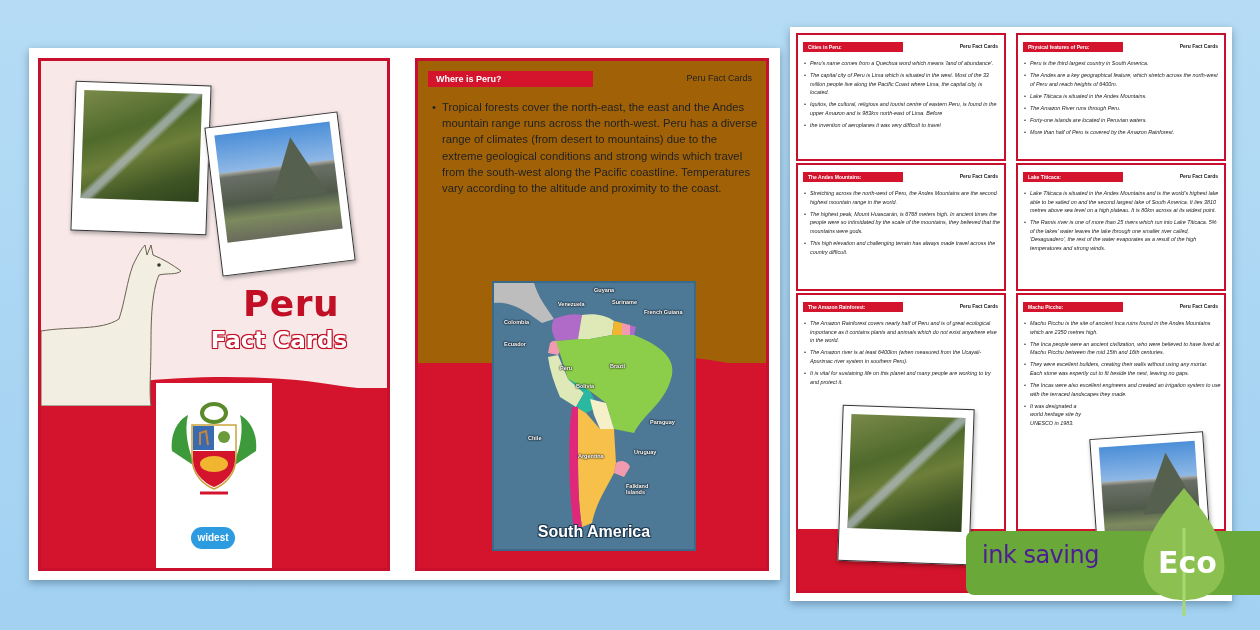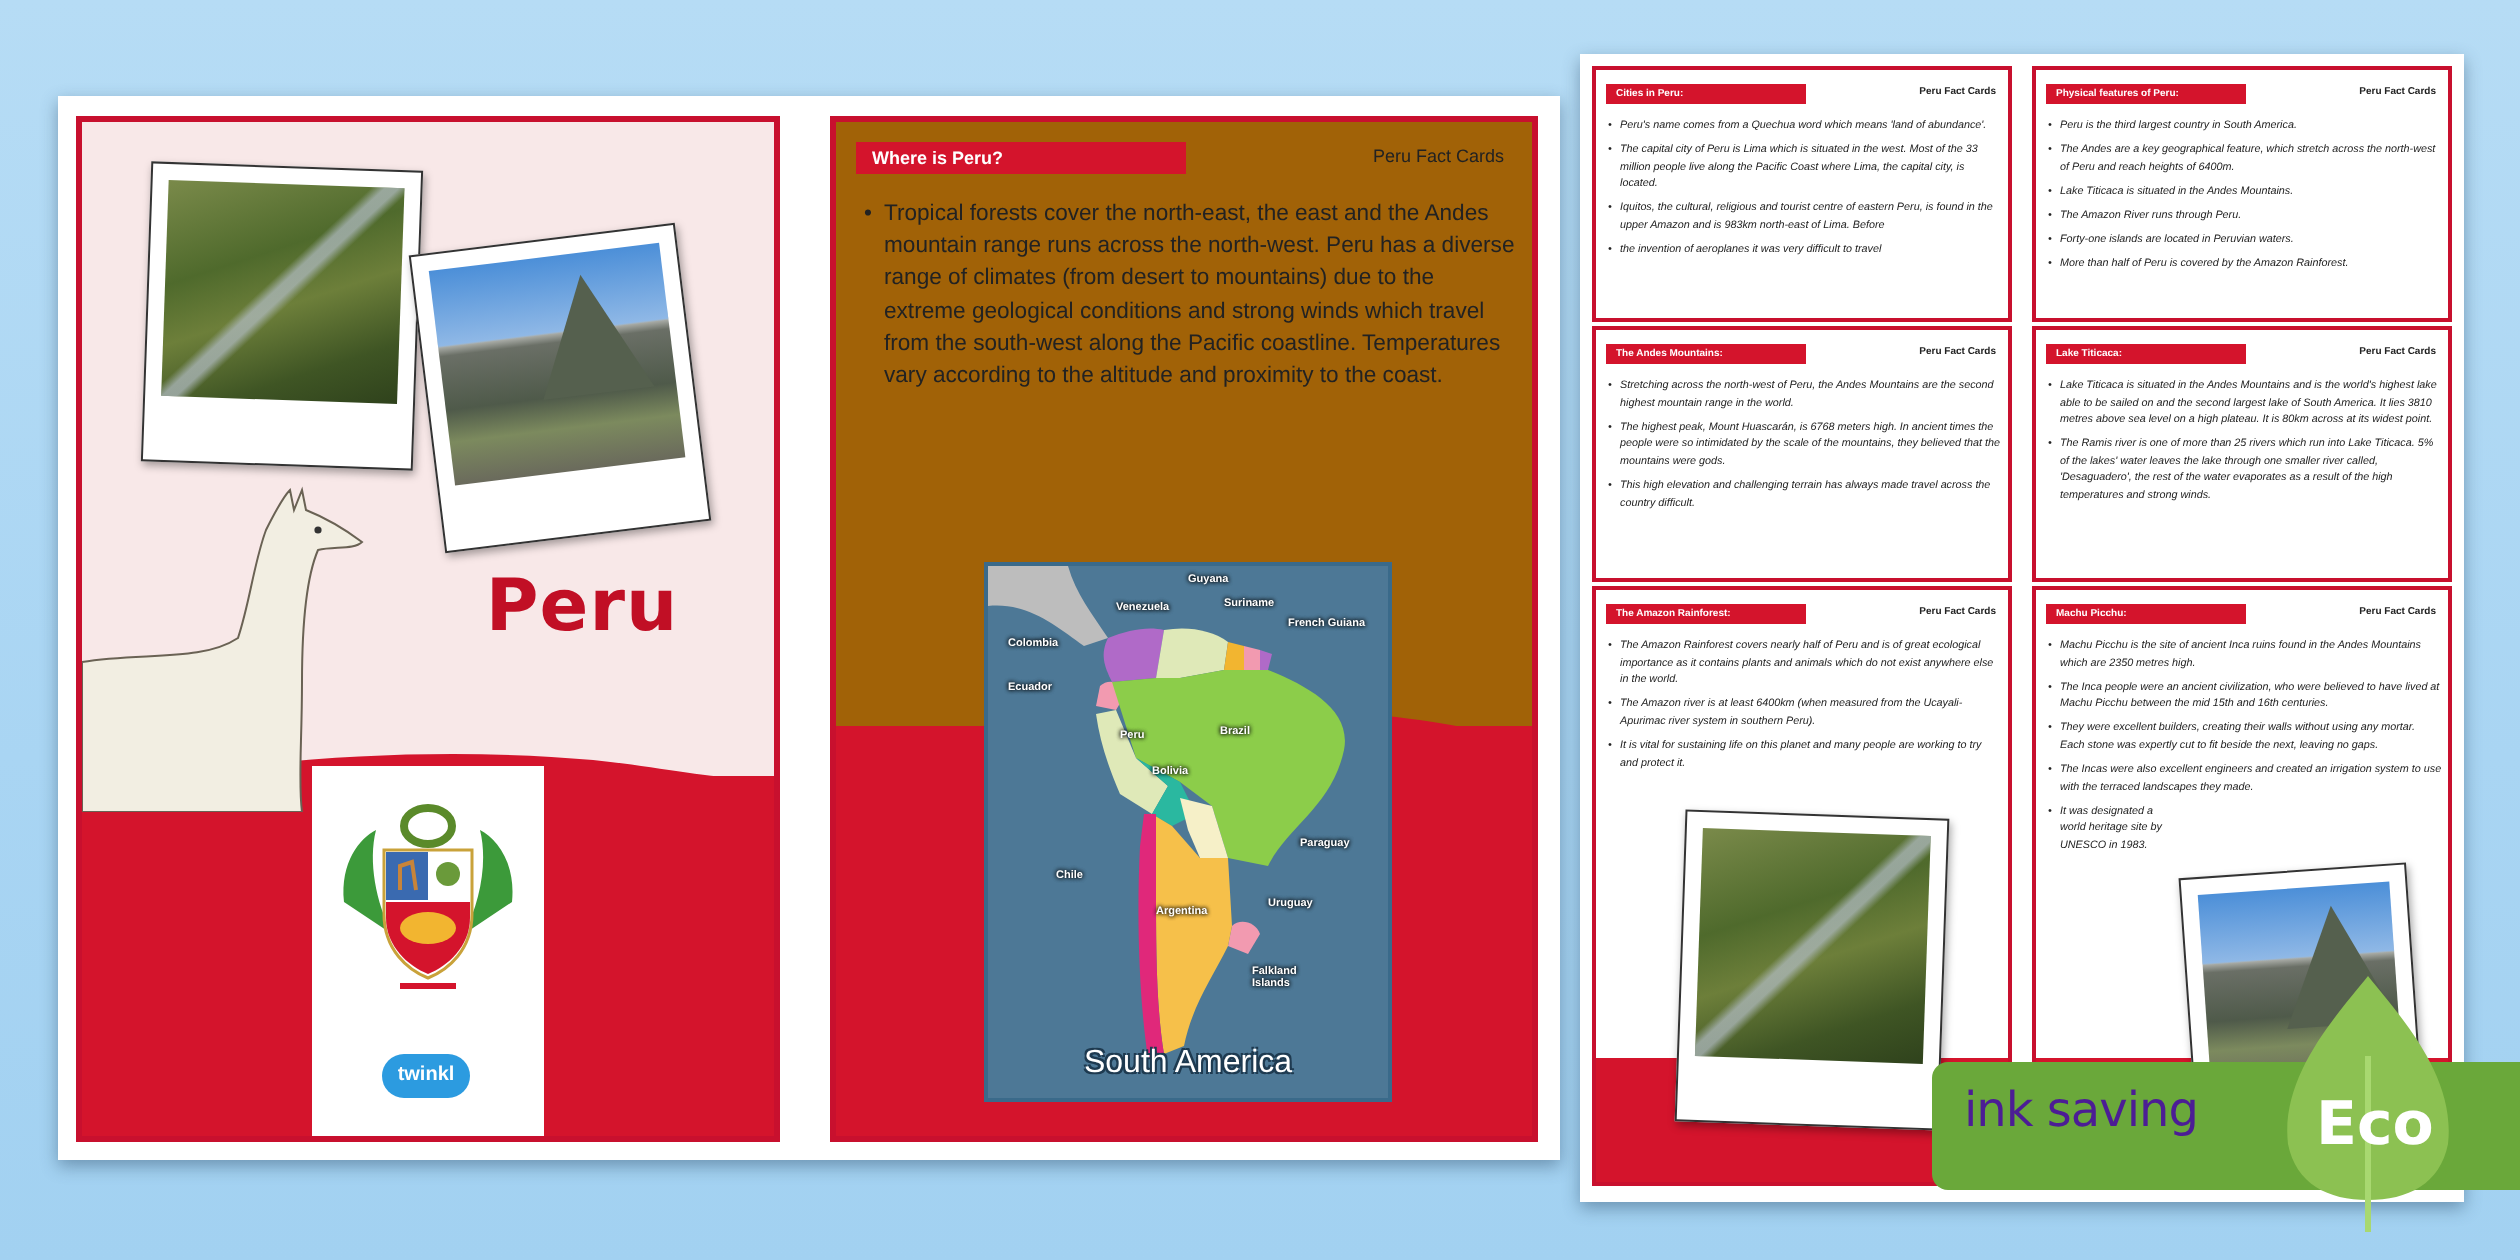--- a/index.html
+++ b/index.html
@@ -93,21 +93,21 @@
   .where-bullets li { position: relative; padding-left: 12px; margin-bottom: 5px; }
   .where-bullets li::before { content: "•"; position: absolute; left: 2px; top: 0; }
 
   .map {
     position: absolute; left: 74px; top: 220px; width: 204px; height: 270px;
     background: #4d7896; border: 2px solid #3a6a8a; overflow: hidden;
   }
   .map svg { position: absolute; left: 0; top: 0; }
   .map-caption {
     position: absolute; left: 0; right: 0; bottom: 8px; text-align: center;
-    font-weight: normal; font-size: 16px; color: #fff;
+    font-weight: bold; font-size: 16px; color: #fff;
     text-shadow: -1px -1px 0 #1e3a50, 1px -1px 0 #1e3a50, -1px 1px 0 #1e3a50, 1px 1px 0 #1e3a50;
   }
   .map-label {
     position: absolute; font-size: 5.5px; color: #fff; font-weight: bold;
     text-shadow: 0 0 2px #000, 0 0 2px #000;
   }
 
   
   .sheet {
     position: absolute; left: 790px; top: 27px; width: 442px; height: 574px;
@@ -166,34 +166,35 @@
     <div class="polaroid" style="left:172px;top:58px;width:134px;height:150px;transform:rotate(-7deg);">
       <div class="photo-machu"></div>
     </div>
 
     <svg class="llama" viewBox="0 0 150 165">
       <path d="M0,90 C30,85 60,90 78,78 C84,60 86,40 92,24 C96,16 100,8 104,4 L106,14 L110,4 L112,14 C122,18 132,24 140,30 C136,34 126,32 118,34 C112,48 110,70 110,100 C110,130 108,150 110,165 L0,165 Z" fill="#f2eee2" stroke="#6a6254" stroke-width="1"></path>
       <circle cx="118" cy="24" r="1.8" fill="#333"></circle>
     </svg>
 
     <div class="cover-title">Peru</div>
+    <div class="cover-subtitle">Fact Cards</div>
 
     <svg class="crest" viewBox="0 0 96 100">
       <path d="M6,50 C4,30 14,18 22,14 C18,30 22,50 30,66 Z" fill="#3c9a3a"></path>
       <path d="M90,50 C92,30 82,18 74,14 C78,30 74,50 66,66 Z" fill="#3c9a3a"></path>
       <ellipse cx="48" cy="12" rx="12" ry="9" fill="none" stroke="#5a8a2a" stroke-width="4"></ellipse>
       <path d="M26,24 L70,24 L70,56 C70,74 58,84 48,88 C38,84 26,74 26,56 Z" fill="#fff" stroke="#c9a23a" stroke-width="1.5"></path>
       <rect x="27" y="25" width="21" height="24" fill="#3a6ab0"></rect>
       <path d="M27,50 L69,50 L69,58 C69,72 58,82 48,86 C38,82 27,72 27,58 Z" fill="#d4142c"></path>
       <ellipse cx="48" cy="63" rx="14" ry="8" fill="#f2b530"></ellipse>
       <circle cx="58" cy="36" r="6" fill="#6a9a3a"></circle>
       <path d="M34,44 L34,32 L40,30 L42,44" stroke="#c8843a" stroke-width="2" fill="none"></path>
       <path d="M34,92 L62,92" stroke="#d4142c" stroke-width="3"></path>
     </svg>
-    <div class="twinkl-logo">twinkl</div>
+    <div class="twinkl-logo">widest</div>
   </div>
 
   <div class="card-where">
     <svg class="red-foot-wave" viewBox="0 0 354 40" preserveAspectRatio="none">
       <path d="M0,28 C90,8 200,2 280,10 C320,14 340,22 354,18 L354,40 L0,40 Z" fill="#d4142c"></path>
     </svg>
     <div class="red-foot"></div>
 
     <div class="label-bar">Where is Peru?</div>
     <div class="label-series">Peru Fact Cards</div>

